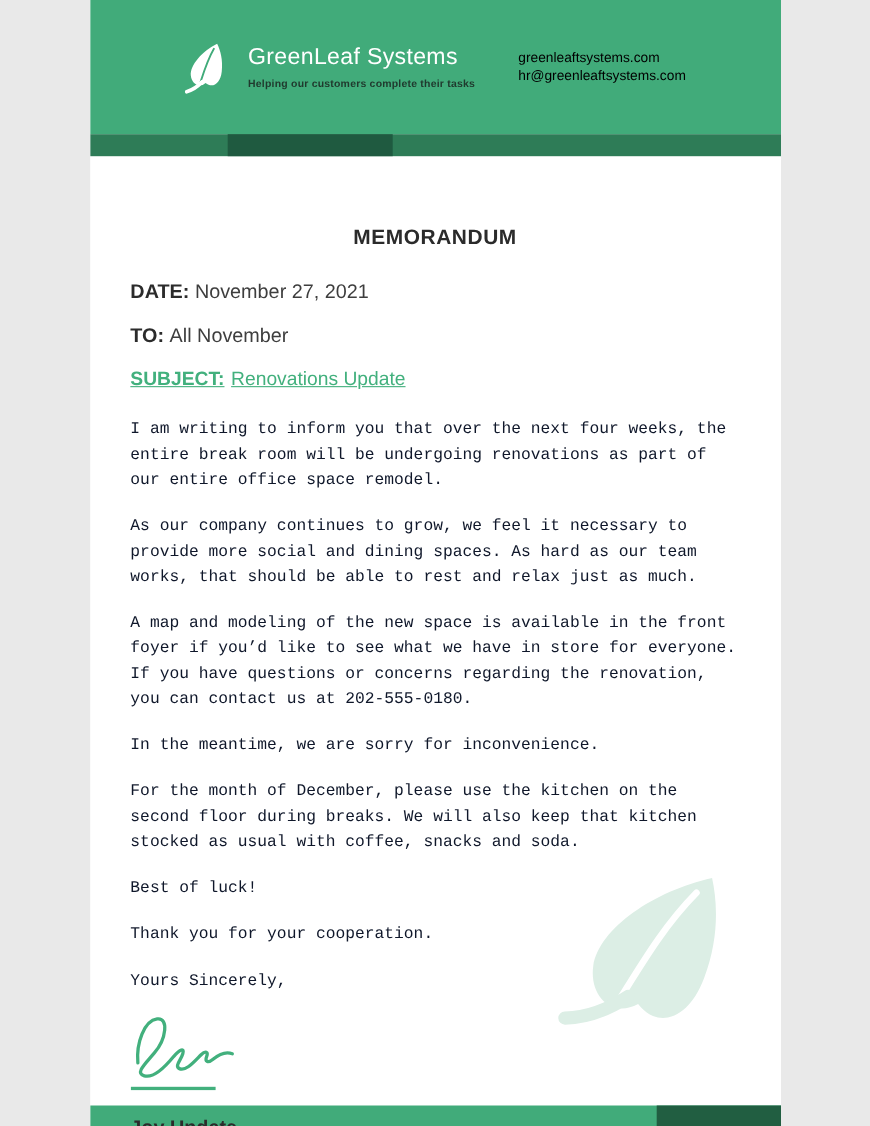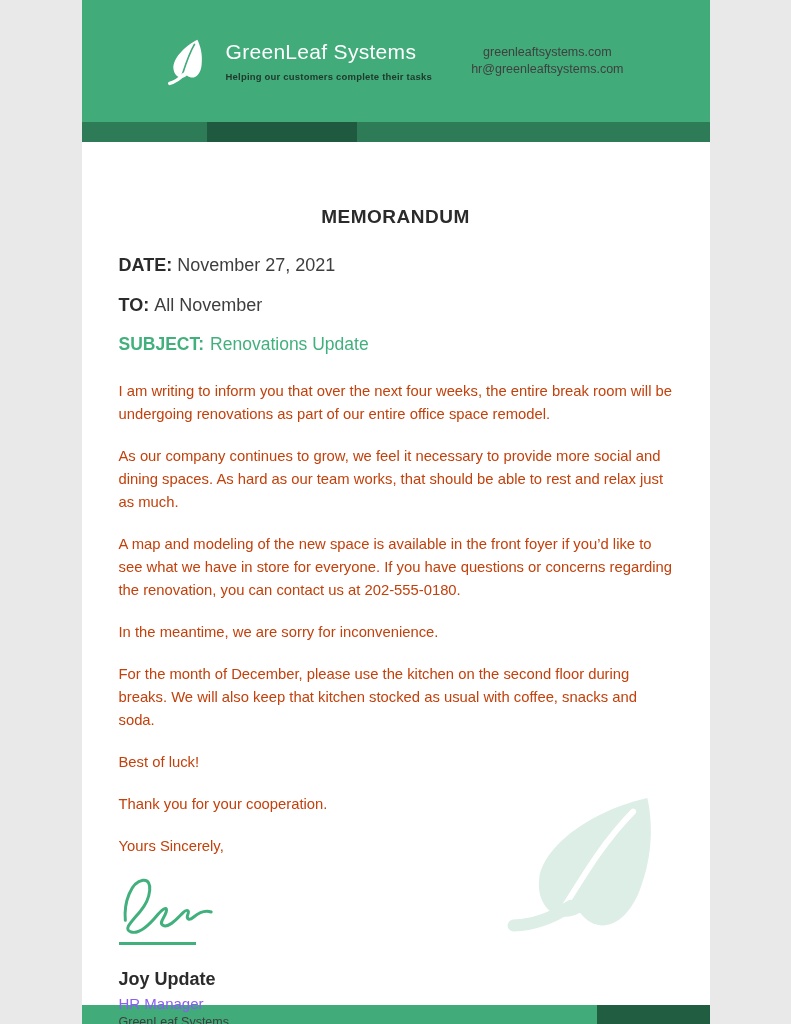--- a/index.html
+++ b/index.html
@@ -32,21 +32,21 @@
     font-weight: 500;
     letter-spacing: 0.3px;
     margin-bottom: 7px;
   }
   .tagline {
     color: #203a2e;
     font-size: 9.5px;
     font-weight: 700;
     letter-spacing: 0.2px;
   }
-  .contact { text-align: center; color: #404040; }
+  .contact { text-align: left; color: #000000; }
   .contact-line { font-size: 12.5px; line-height: 17px; font-weight: 500; }
 
   
   .bar-mid { position: relative; height: 20px; background: #2e7c57; }
   .bar-mid-dark {
     position: absolute; left: 125px; top: 0;
     width: 150px; height: 20px; background: #1f5a40;
   }
   .bar-footer {
     position: absolute; left: 0; bottom: 0;
@@ -63,28 +63,29 @@
     margin-top: 64px;
     margin-bottom: 26px;
     text-align: center;
     font-size: 19px;
     font-weight: 700;
     letter-spacing: 0.5px;
     color: #2b2b2b;
   }
   .meta-line { font-size: 18px; color: #3e3e3e; margin-bottom: 17px; line-height: 23px; }
   .meta-label { font-weight: 700; color: #2b2b2b; margin-right: 5px; }
-  .subject-line { font-size: 17.5px; margin-top: 8px; margin-bottom: 25px; color: #42b07d; }
+  .subject-line { font-size: 17.5px; margin-top: 8px; margin-bottom: 25px; color: #42b07d; text-decoration: underline; }
   .subject-label { font-weight: 700; margin-right: 6px; }
   .body-p {
     font-size: 14.8px;
     line-height: 23px;
-    color: #c2410c;
+    color: #0f172a;
     margin-bottom: 19px;
     max-width: 622px;
+    font-family: Liberation Mono, monospace;
   }
 
   
   .sig-block { margin-top: 8px; }
   .sig-scribble { width: 126px; height: 60px; display: block; }
   .sig-line { width: 77px; height: 3px; background: #42b07d; margin-top: 5px; }
   .sig-name { font-size: 18px; font-weight: 700; color: #2b2b2b; margin-top: 24px; }
   .sig-title { font-size: 15px; color: #8b5cf6; margin-top: 5px; }
   .sig-dept { font-size: 12.5px; color: #3e3e3e; margin-top: 5px; }
   .sig-company { font-size: 12.5px; color: #3e3e3e; margin-top: 3px; }

